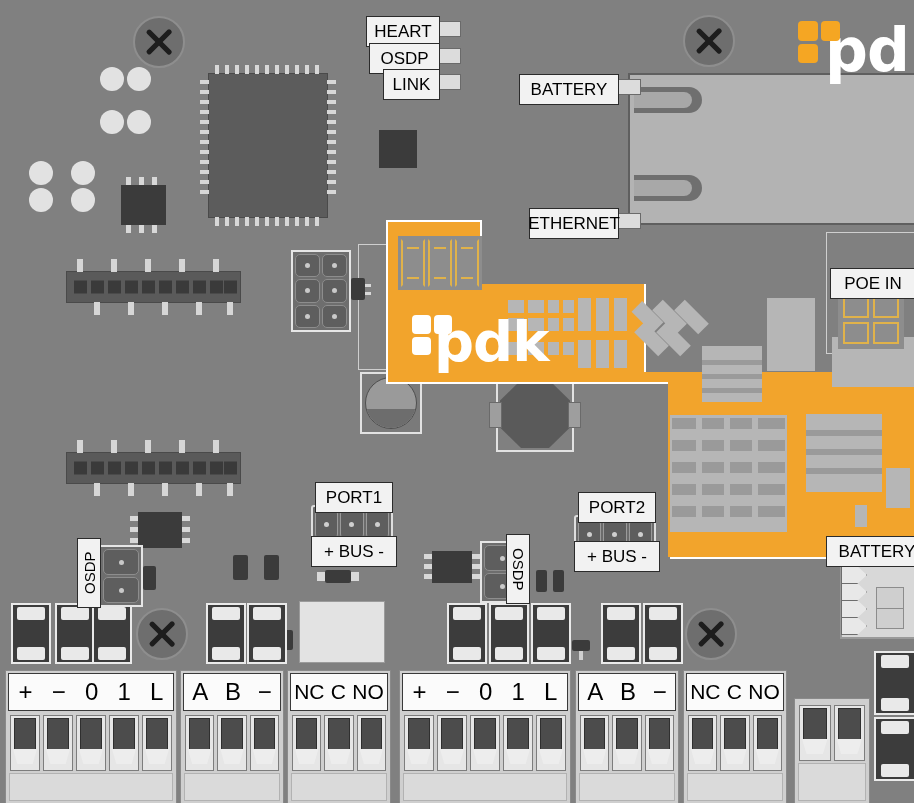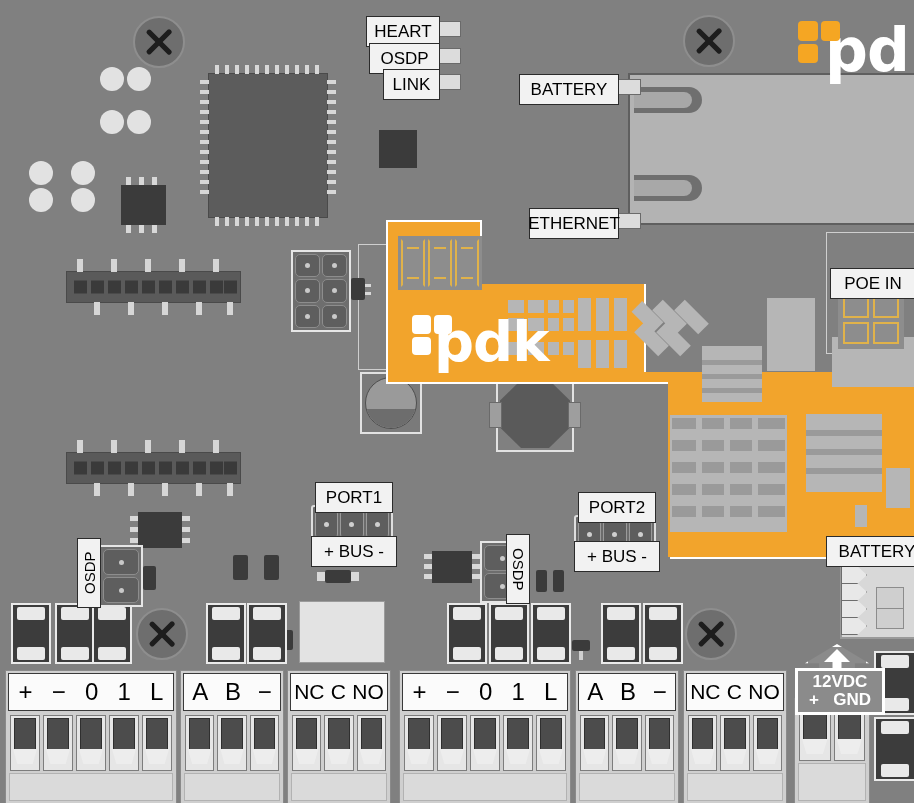--- a/index.html
+++ b/index.html
@@ -729,32 +729,20 @@
           <i class="jaw"></i>
         </span>
       <span class="well">
           <i class="mouth"></i>
           <i class="jaw"></i>
         </span>
     </div>
     <div class="base" style="top:64px;"></div>
   </div>
 
-  <div id="vdc" style="left:795px;top:644px;width:80px;height:60px;">
-    <span class="arrow" style="left:10px;">
-      <i class="fill"></i>
-        <i class="head"></i>
-    </span>
-    <span class="txt">
-      <span>12VDC</span><br>
-      <span>+</span>
-      &nbsp;
-      <span>GND</span>
-    </span>
-  </div>
 
   <div class="pdk" style="left:798px;top:10px;">
     <span class="sq" style="width:42px;height:42px;">
       <span style="background:#f5a623;"></span>
       <span style="background:#f5a623;"></span>
       <span style="background:#f5a623;"></span>
       <span style="background:transparent;"></span>
     </span>
     <span class="wordmark" style="color:#ffffff;font-size:60px;margin-left:-15px;margin-top:16px;">pdk</span>
   </div>

